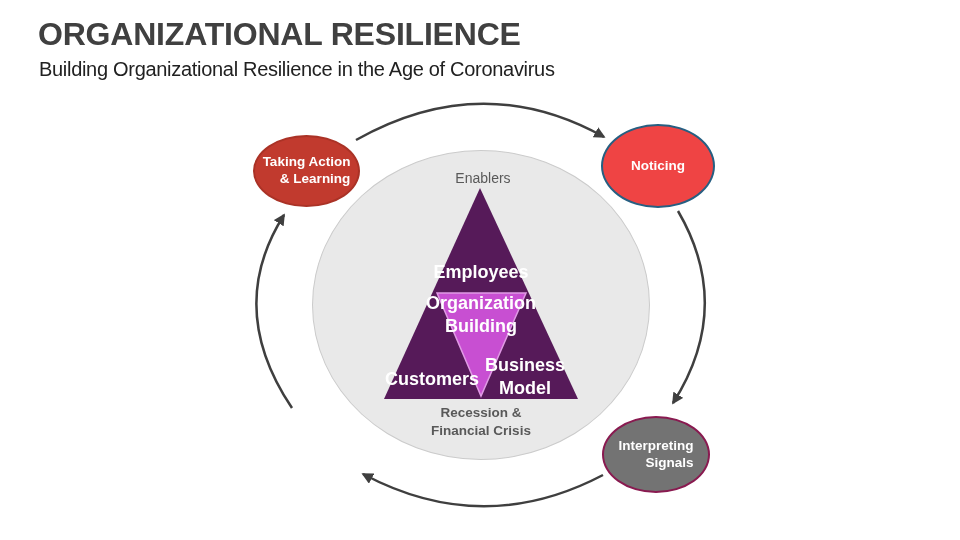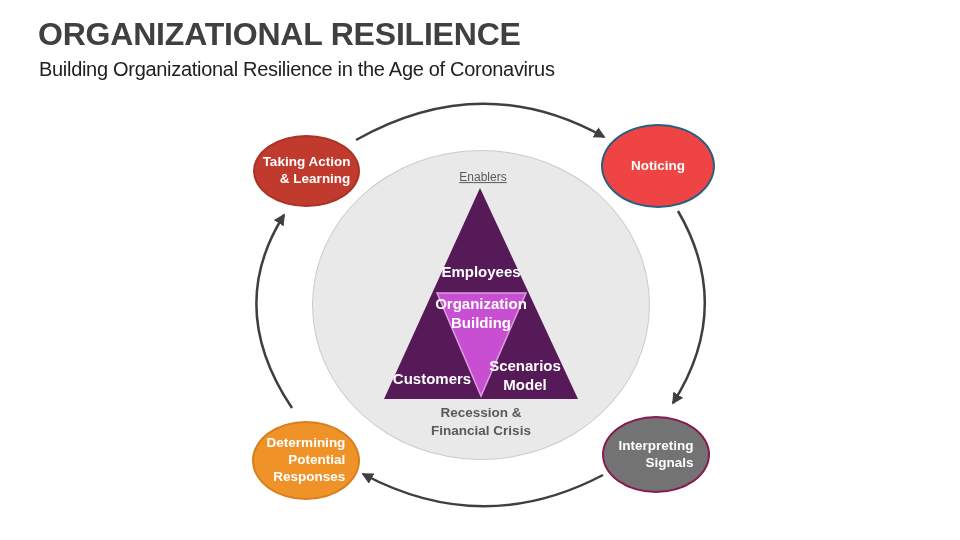--- a/index.html
+++ b/index.html
@@ -20,22 +20,22 @@
     left:312px;top:150px;width:338px;height:310px;border-radius:50%;
     background:#e9e9e9;border:1px solid #cbcbcb;box-sizing:border-box;
   }
   svg.overlay{left:0;top:0;pointer-events:none;}
   .arc{fill:none;stroke:#3f3f3f;stroke-width:2.5;}
   .lbl{
     transform:translate(-50%,-50%);white-space:pre-line;text-align:center;
     line-height:1.32;
   }
   .lbl-gray{font-size:13.5px;font-weight:bold;color:#595959;}
-  .lbl-gray-plain{font-size:12px;font-weight:normal;color:#595959;text-decoration:underline;}
-  .lbl-white{font-size:15px;font-weight:bold;color:#ffffff;line-height:1.25;}
+  .lbl-gray-plain{font-size:14px;font-weight:normal;color:#595959;}
+  .lbl-white{font-size:18px;font-weight:bold;color:#ffffff;line-height:1.25;}
   .lbl-right{text-align:right;transform:translate(-100%,-50%);}
   .node{
     border-radius:50%;display:flex;align-items:center;justify-content:center;
     color:#ffffff;font-size:13.5px;font-weight:bold;text-align:right;
     white-space:pre-line;line-height:1.24;box-sizing:border-box;
   }
   .node-red{border:2px solid #aa3226;}
   .node-blue{border:2px solid #265f82;}
   .node-magenta{border:2px solid #891a50;}
   .node-orange{border:2px solid #d77f1c;}
@@ -68,25 +68,22 @@
   </svg>
 
   <div class="abs lbl lbl-gray-plain" style="left:483px;top:178px;">Enablers</div>
   <div class="abs lbl lbl-gray" style="left:481px;top:422px;">Recession &amp;
 Financial Crisis</div>
 
   <div class="abs lbl lbl-white" style="left:481px;top:272px;">Employees</div>
   <div class="abs lbl lbl-white" style="left:481px;top:314px;">Organization
 Building</div>
   <div class="abs lbl lbl-white" style="left:432px;top:379px;">Customers</div>
-  <div class="abs lbl lbl-white" style="left:525px;top:376px;">Scenarios
+  <div class="abs lbl lbl-white" style="left:525px;top:376px;">Business
 Model</div>
 
   <div class="abs node node-blue" style="left: 601px; top: 124px; width: 114px; height: 84px; background: #ef4444;">Noticing</div>
   <div class="abs node node-magenta" style="left: 602px; top: 416px; width: 108px; height: 77px; background: #737373;">Interpreting
 Signals</div>
-  <div class="abs node node-orange" style="left: 252px; top: 421px; width: 108px; height: 79px; background: rgb(239, 147, 41);">Determining
-Potential
-Responses</div>
   <div class="abs node node-red" style="left: 253px; top: 135px; width: 107px; height: 72px; background: rgb(193, 58, 46);">Taking Action
 &amp; Learning</div>
 
 </div>
 
 </body></html>

